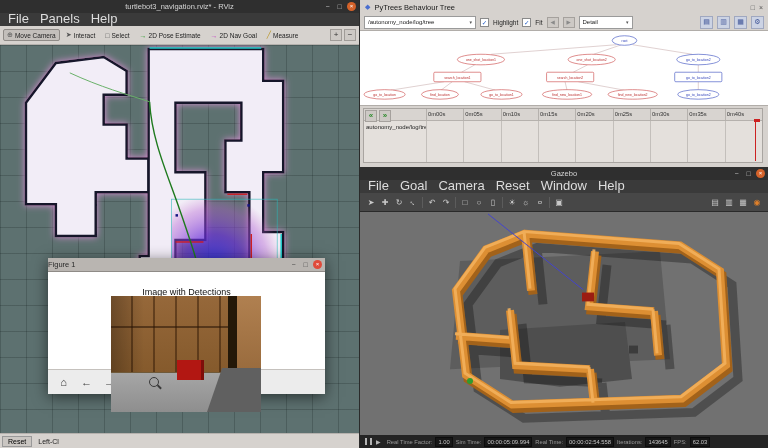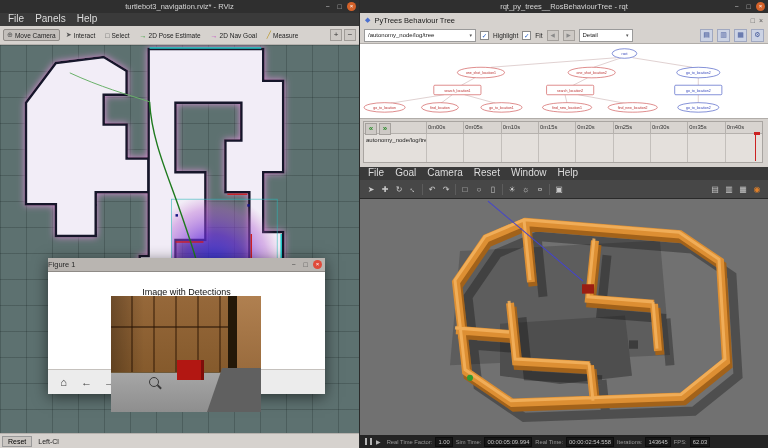--- a/index.html
+++ b/index.html
@@ -7,22 +7,22 @@
            font-family:"Liberation Sans",sans-serif;-webkit-font-smoothing:antialiased;}
   .win{position:absolute;display:flex;flex-direction:column;box-sizing:border-box;}
 
   
   .titlebar{height:13px;background:#2f2f2f;color:#d5d5d5;display:flex;align-items:center;
             font-size:7.5px;position:relative;flex:none;}
   .titlebar .title{position:absolute;left:0;right:0;text-align:center;white-space:nowrap;overflow:hidden;}
   .winbtns{position:absolute;right:3px;top:1.5px;display:flex;align-items:center;gap:3px;z-index:2;}
   .wbtn{width:9px;height:9px;line-height:9px;text-align:center;font-size:7px;color:#c2c2c2;}
   .wbtn.close{background:#d4622a;border-radius:50%;color:#fff;font-size:6px;line-height:9px;}
-  .menubar{height:13px;background:#3a3a3a;color:#ddd;font-size:10px;display:flex;
-           align-items:flex-start;gap:11px;padding:0 8px;flex:none;}
+  .menubar{height:13px;background:#3a3a3a;color:#ddd;font-size:13px;display:flex;
+           align-items:flex-end;gap:11px;padding:0 8px;flex:none;}
   .combo{height:11px;border:1px solid #9a9a9a;background:#fff;display:flex;align-items:center;
          gap:3px;padding:0 3px;font-size:6px;color:#222;white-space:nowrap;}
   .combo .caret{font-size:5px;color:#555;}
   .cb{width:7px;height:7px;border:1px solid #8a8a8a;background:#fff;color:#1a56c4;font-size:6.5px;
       line-height:7px;text-align:center;flex:none;}
 
   
   .rviz{left:0;top:0;width:360px;height:448px;background:#d6d2ce;border-right:1px solid #2a2a2a;}
   .rviz-toolbar{height:18px;background:#d6d2ce;border-bottom:1px solid #b5b1ad;display:flex;
                 align-items:center;padding:0 3px;gap:2px;flex:none;}
@@ -222,28 +222,20 @@
       </svg>
     </div>
 
     <div class="rviz-statusbar">
       <button class="reset-btn">Reset</button>
       <span>Left-Cl</span>
     </div>
   </section>
 
   <section class="win rqt">
-    <div class="titlebar">
-      <span class="title">rqt_py_trees__RosBehaviourTree - rqt</span>
-      <span class="winbtns">
-        <span class="wbtn">−</span>
-        <span class="wbtn">□</span>
-        <span class="wbtn close">×</span>
-      </span>
-    </div>
     <div class="rqt-header">
       <span class="ph-icon">◆</span>
       <span>PyTrees Behaviour Tree</span>
       <span class="dockbtns">
         <span>□</span>
         <span>×</span>
       </span>
     </div>
     <div class="rqt-controls">
       <span class="combo" style="width:104px">
@@ -363,20 +355,28 @@
       </div>
       <div class="tl-controls">
         <button class="tl-btn">«</button>
         <button class="tl-btn">»</button>
       </div>
       <div class="tl-marker"></div>
     </div>
   </section>
 
   <section class="win gazebo">
+    <div class="titlebar">
+      <span class="title">Gazebo</span>
+      <span class="winbtns">
+        <span class="wbtn">−</span>
+        <span class="wbtn">□</span>
+        <span class="wbtn close">×</span>
+      </span>
+    </div>
     <div class="menubar">
       <span>File</span>
       <span>Goal</span>
       <span>Camera</span>
       <span>Reset</span>
       <span>Window</span>
       <span>Help</span>
     </div>
     <div class="gz-toolbar">
       <span class="gicon">➤</span>

